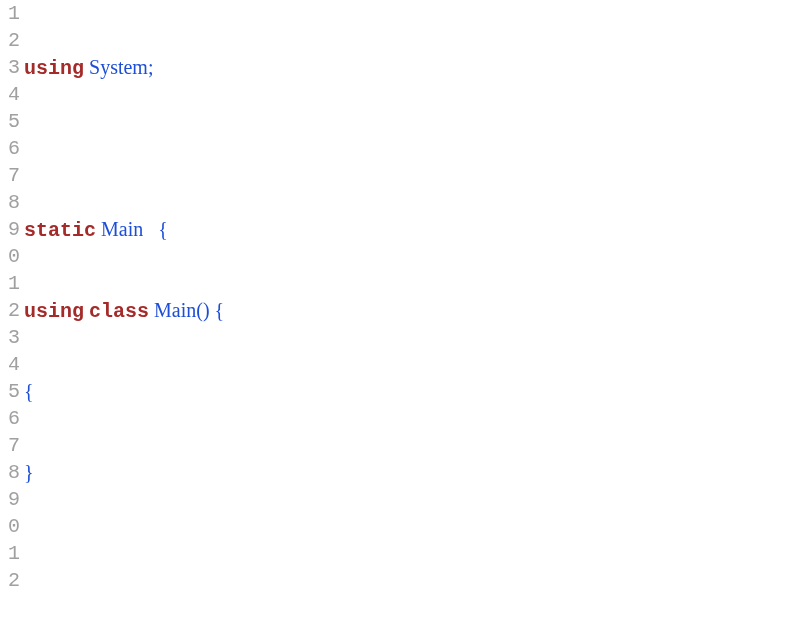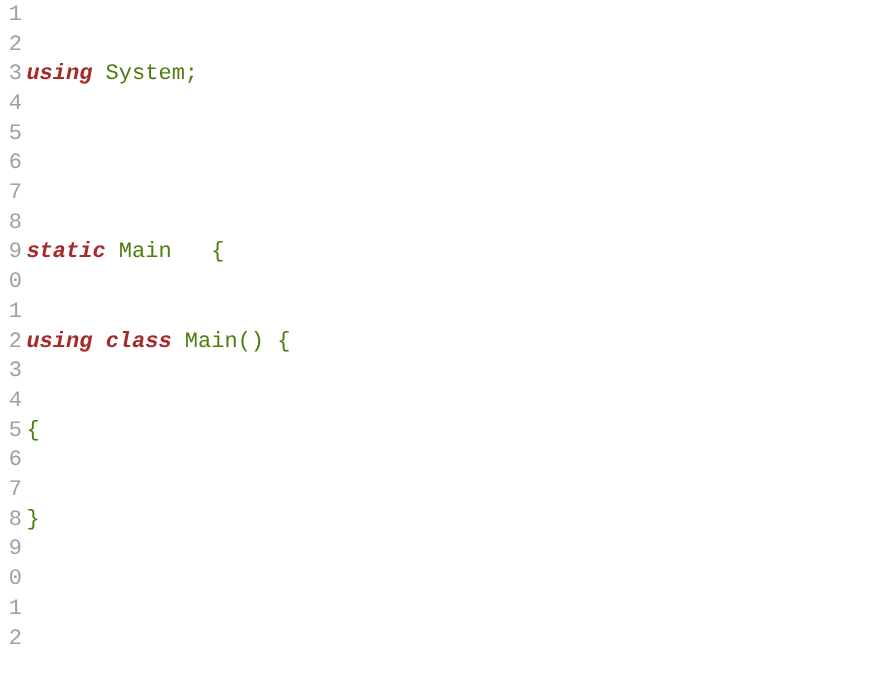--- a/index.html
+++ b/index.html
@@ -25,22 +25,22 @@
     user-select: none;
     padding-top: 0;
     font-weight: 400;
     width: 20px;
     flex-shrink: 0;
   }
   .code {
     padding-left: 4px;
     white-space: pre;
   }
-  .kw { color: #a52a2a; font-weight: bold; font-style: italic; }
-  .plain { color: #4d7c0f; }
+  .kw { color: #a52a2a; font-weight: bold; }
+  .plain { color: #1d4ed8; font-family: Liberation Serif, serif; }
   .rowline {
     display: block;
     height: 27px;
   }
   .wrap-hl {
     position: absolute;
     left: 0;
     width: 804px;
     height: 27px;
     background: #eeeeee;

